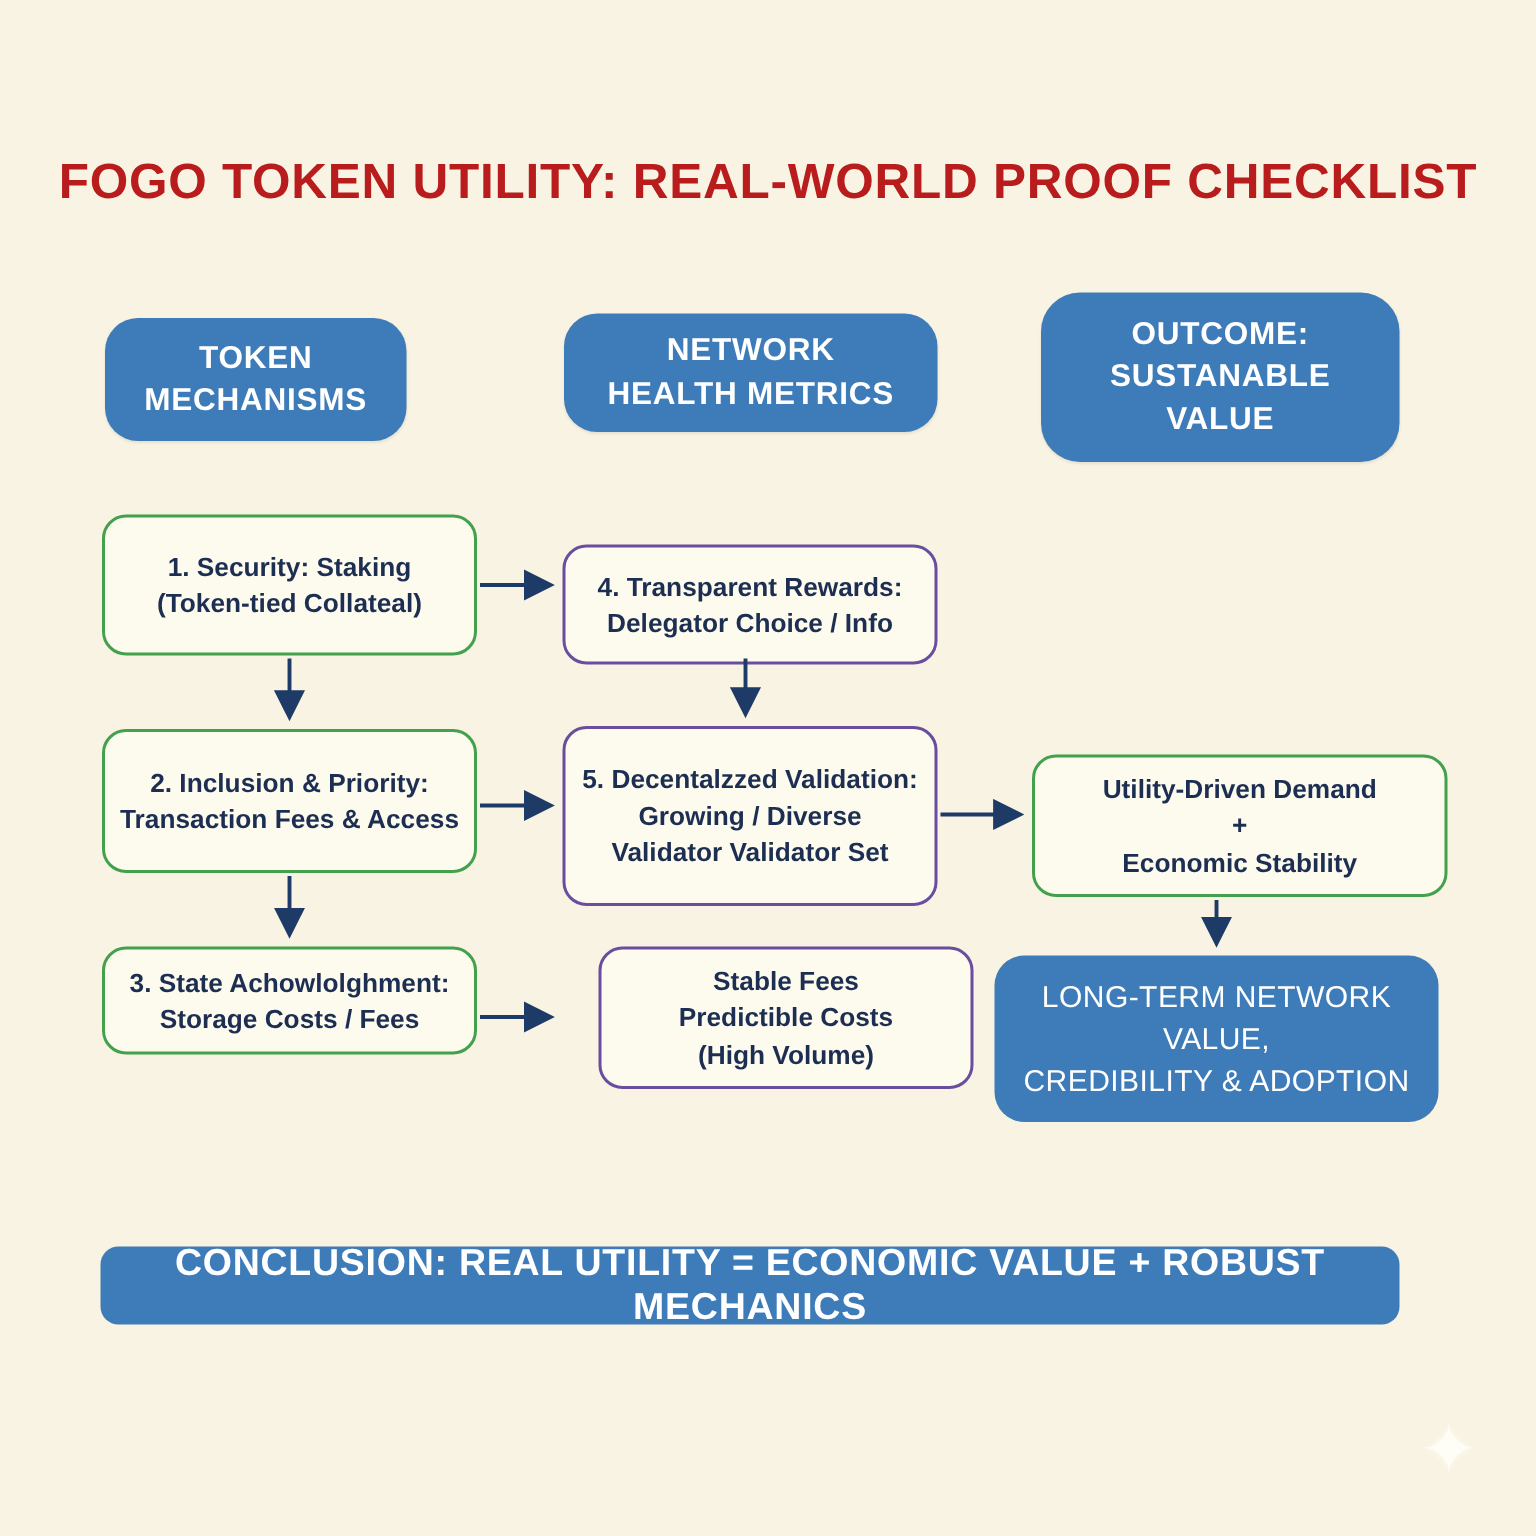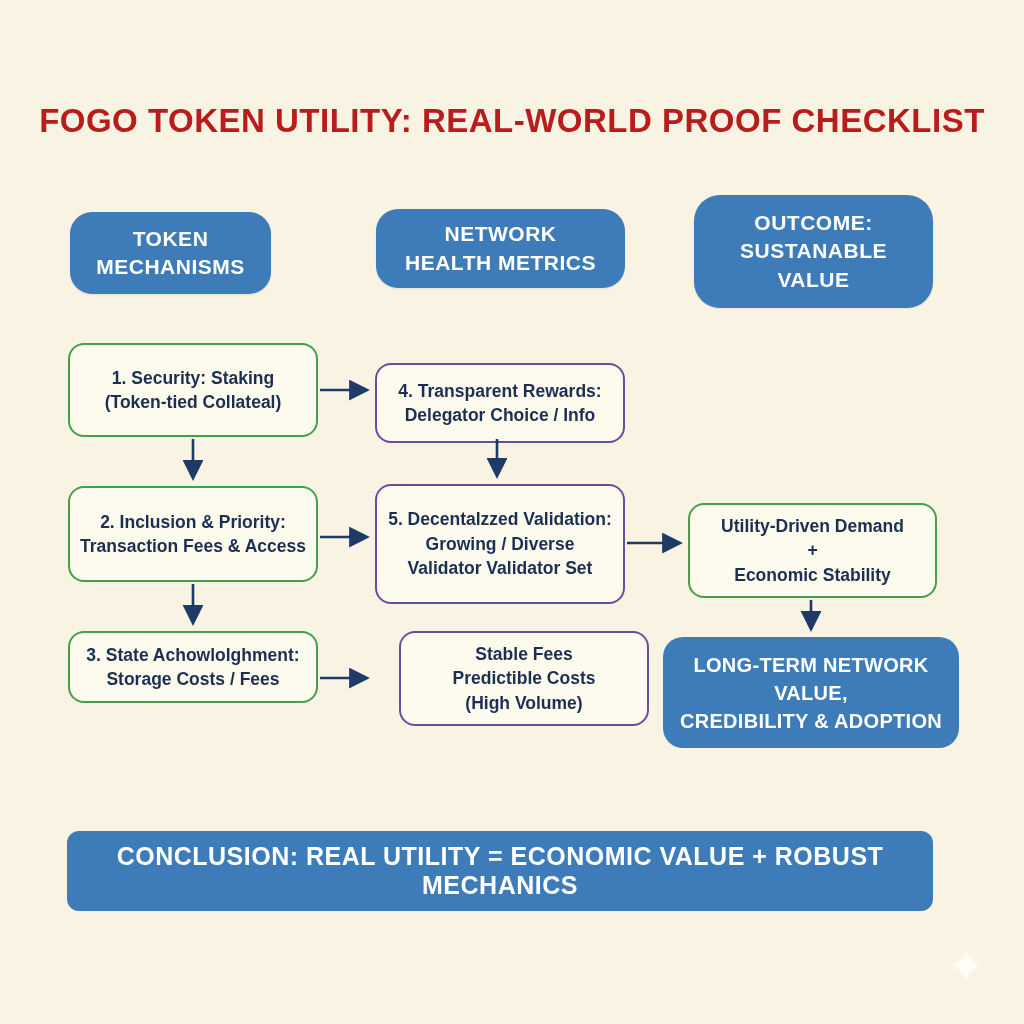--- a/index.html
+++ b/index.html
@@ -54,34 +54,34 @@
   }
   .green{border:2.5px solid #43a04c;}
   .purple{border:2.5px solid #6a4d9e;}
 
   .b1{left:68px;top:343px;width:250px;height:94px;}
   .b2{left:68px;top:486px;width:250px;height:96px;}
   .b3{left:68px;top:631px;width:250px;height:72px;}
   .b4{left:375px;top:363px;width:250px;height:80px;}
   .b5{left:375px;top:484px;width:250px;height:120px;}
   .b6{left:375px;top:631px;width:250px;height:95px;margin-left:24px;}
-  .bdemand{left:688px;top:503px;width:249px;height:95px;}
+  .bdemand{left:688px;top:503px;width:277px;height:95px;}
 
   .blongterm{
     position:absolute;left:663px;top:637px;width:296px;height:111px;
     background:#3d7cb8;color:#ffffff;
-    font-weight:700;font-size:20px;
+    font-weight:400;font-size:20px;
     display:flex;align-items:center;justify-content:center;
     text-align:center;white-space:pre-line;line-height:1.4;
     border-radius:20px;padding:4px 14px;box-sizing:border-box;
     letter-spacing:0.3px;
   }
 
   .conclusion{
-    position:absolute;left:67px;top:831px;width:866px;height:80px;
+    position:absolute;left:67px;top:831px;width:866px;height:52px;
     background:#3d7cb8;color:#ffffff;
     font-weight:700;font-size:25px;
     display:flex;align-items:center;justify-content:center;
     text-align:center;
     border-radius:12px;
     letter-spacing:0.5px;
   }
 
   .arrows{position:absolute;inset:0;pointer-events:none;}
 

